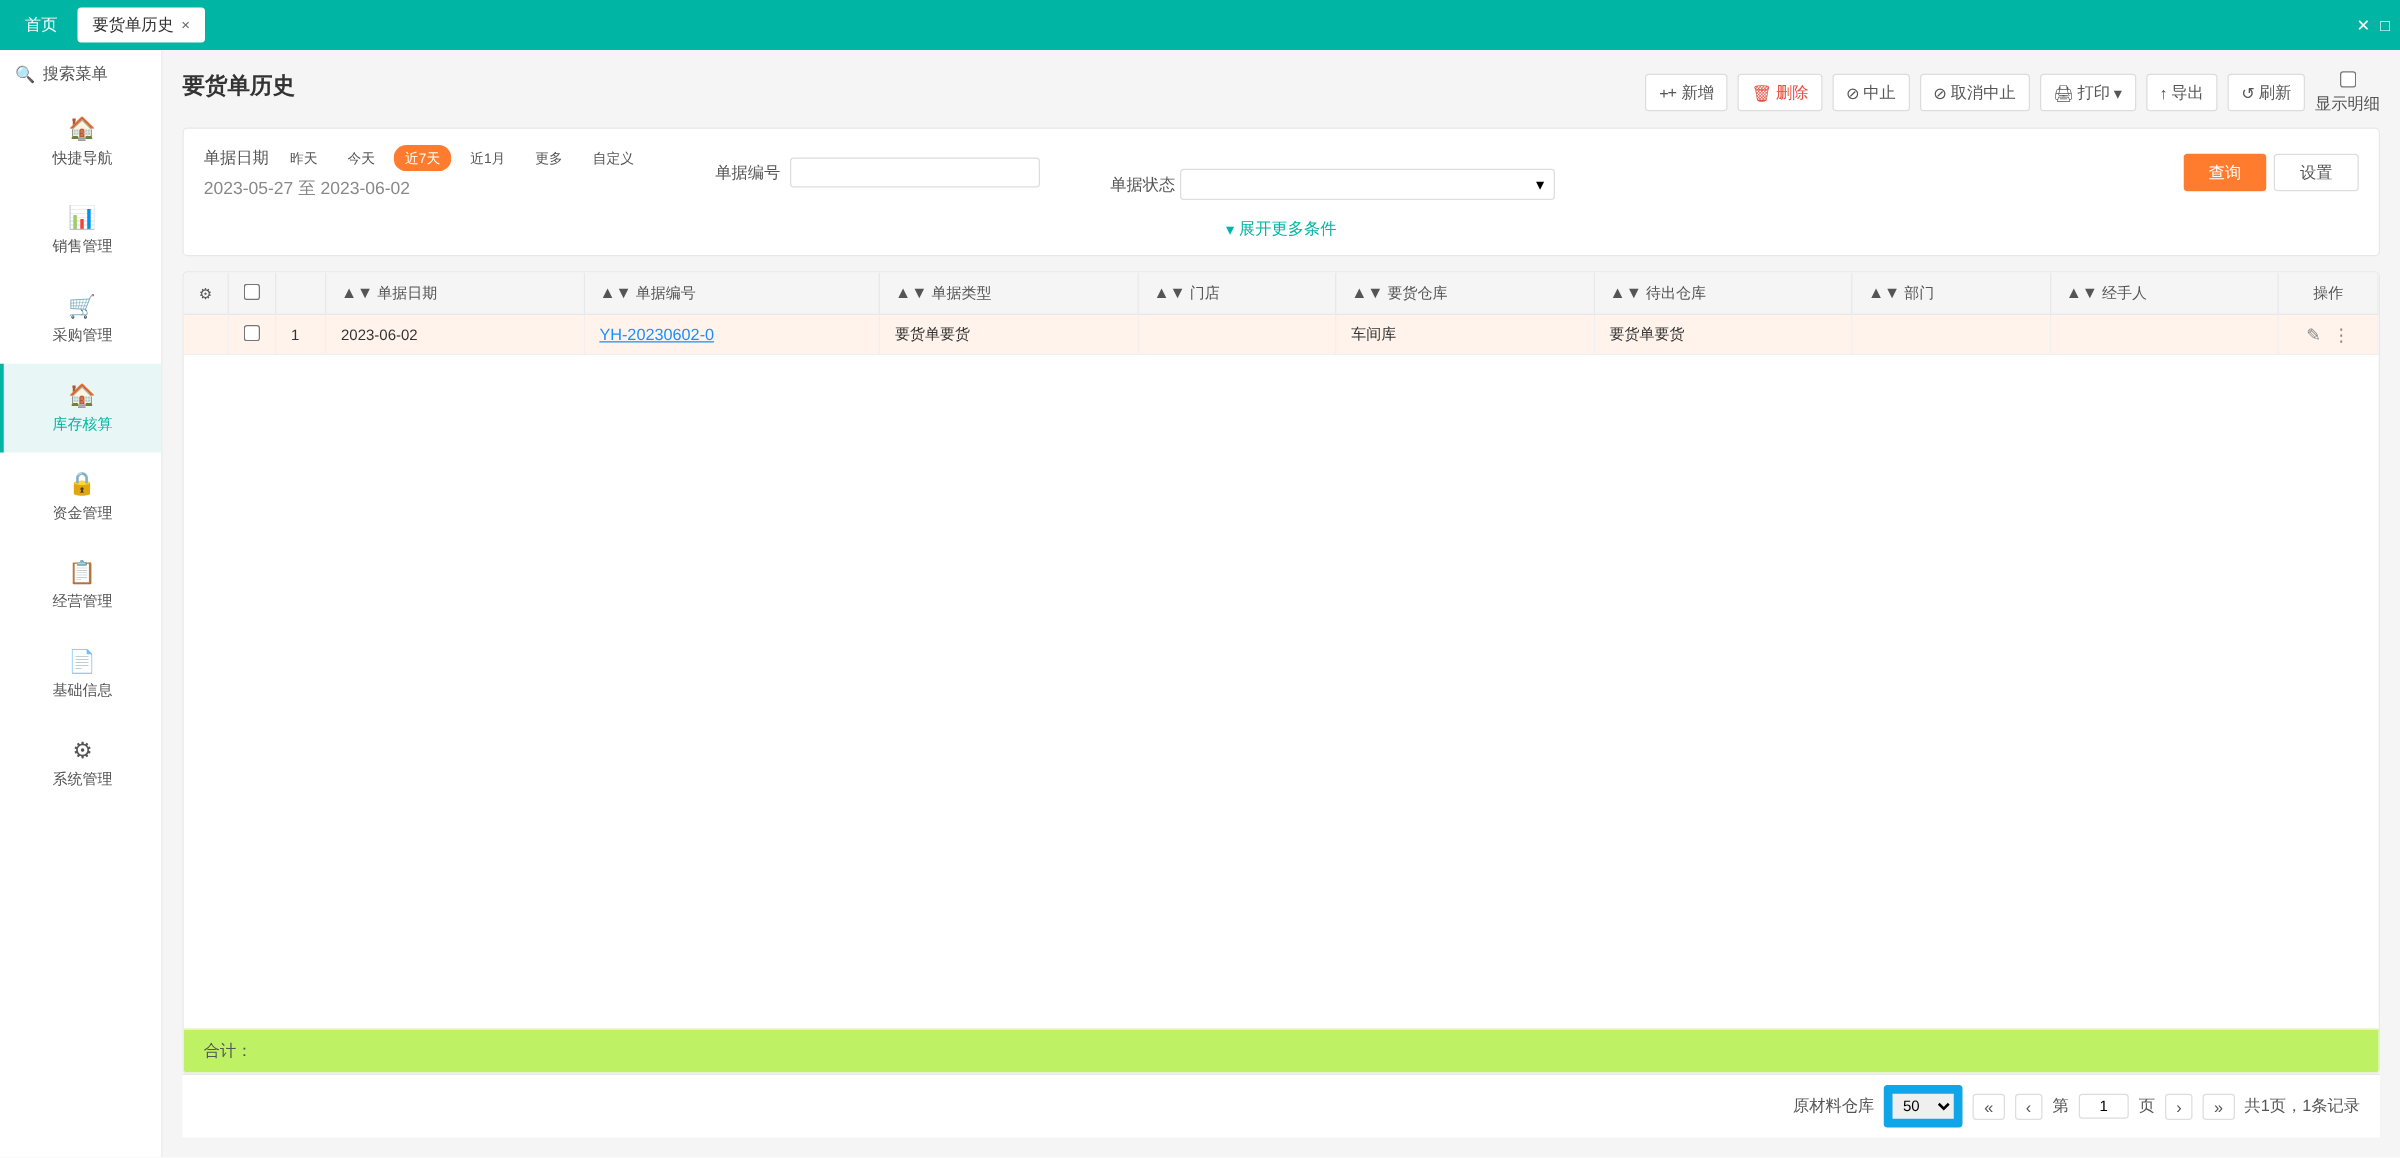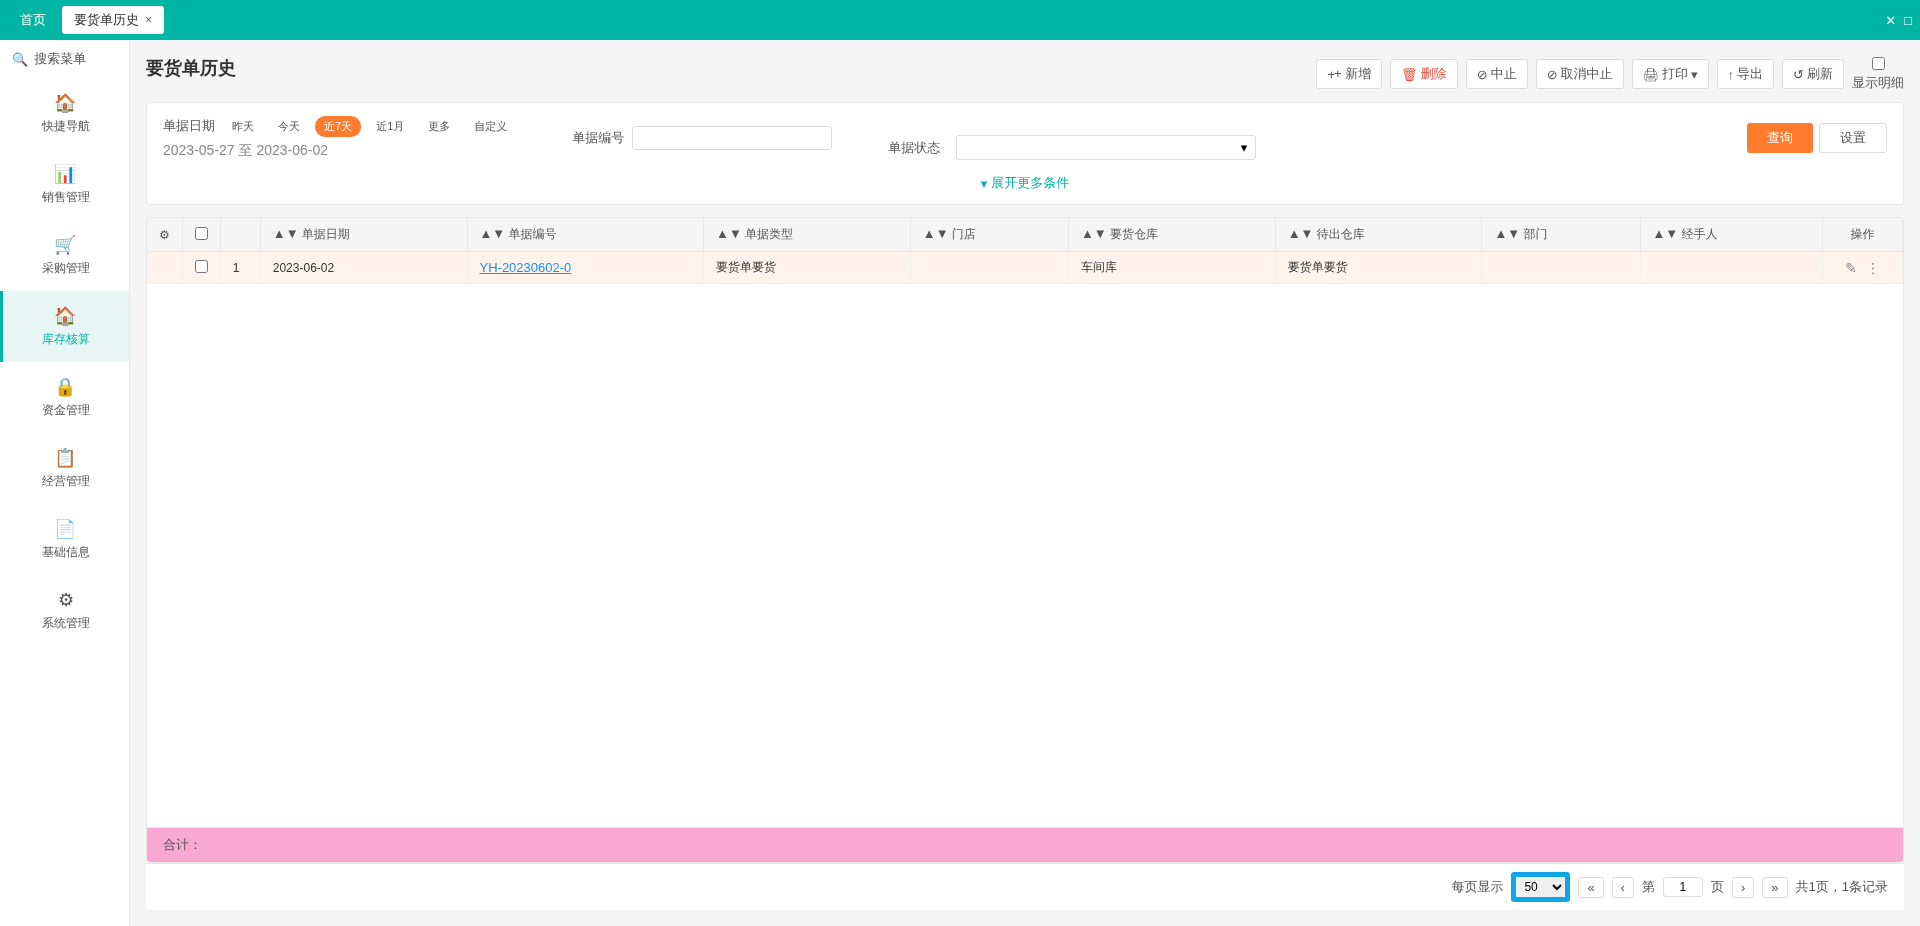--- a/index.html
+++ b/index.html
@@ -114,31 +114,31 @@
     tbody tr.selected { background: #fff3ec; }
     tbody td { padding: 7px 12px; color: #333; font-size: 12px; border-right: 1px solid #f0f0f0; }
     .link-text { color: #1890ff; cursor: pointer; text-decoration: underline; }
     .op-icon { color: #888; cursor: pointer; font-size: 14px; margin: 0 3px; }
     .settings-col { width: 30px; text-align: center; }
     .checkbox-col { width: 30px; text-align: center; }
     .op-col { width: 80px; text-align: center; }
 
     
     .table-footer {
-      background: #f9a8d4; border-top: 1px solid #e8e8e8; padding: 8px 16px;
+      background: #bef264; border-top: 1px solid #e8e8e8; padding: 8px 16px;
       display: flex; align-items: center; color: #555; font-size: 12px;
     }
 
     
     .pagination-bar {
       background: #fff; border-top: 1px solid #e8e8e8; padding: 8px 16px;
       display: flex; align-items: center; justify-content: flex-end; gap: 8px; font-size: 12px; color: #555;
     }
     .pagination-bar select {
-      border: 5px solid #0ea5e9; border-radius: 3px; padding: 2px 4px; font-size: 12px;
+      border: 7px solid #0ea5e9; border-radius: 3px; padding: 2px 4px; font-size: 12px;
     }
     .page-nav-btn {
       border: 1px solid #ddd; border-radius: 3px; background: #fff; padding: 2px 8px; cursor: pointer; color: #555;
     }
     .page-input {
       border: 1px solid #ddd; border-radius: 3px; width: 40px; padding: 2px 4px; text-align: center; font-size: 12px;
     }
     .display-detail-cb { display: flex; align-items: center; gap: 4px; color: #555; font-size: 12px; flex-direction: column; }
   </style>
 </head>
@@ -256,21 +256,21 @@
             </div>
           </div>
           <span class="date-range">2023-05-27 至 2023-06-02</span>
         </div>
 
         <div style="display:flex; align-items:center; gap:8px; margin-left:40px;">
           <span class="filter-label">单据编号</span>
           <input class="filter-input" type="text" style="">
         </div>
 
-        <div style="display:flex; align-items:center; gap:16px; margin-left:40px;margin-top:20px;">
+        <div style="display:flex; align-items:center; gap:4px; margin-left:40px;margin-top:20px;">
           <span class="filter-label">单据状态</span>
           <div class="filter-select-wrapper" style="width:300px; justify-content:space-between;">
             <span></span>
             <span>▾</span>
           </div>
         </div>
 
         <div class="action-btns">
           <button class="query-btn">查询</button>
           <button class="settings-btn">设置</button>
@@ -346,21 +346,21 @@
           </tbody>
         </table>
       </div>
 
       <div class="table-footer">
         <span>合计：</span>
       </div>
     </div>
 
     <div class="pagination-bar">
-      <span>每页显示</span>
+      <span>原材料仓库</span>
       <select>
         <option>50</option>
         <option>10</option>
         <option>20</option>
         <option>100</option>
       </select>
       <button class="page-nav-btn">«</button>
       <button class="page-nav-btn">‹</button>
       <span>第</span>
       <input class="page-input" type="text" value="1" style="">

